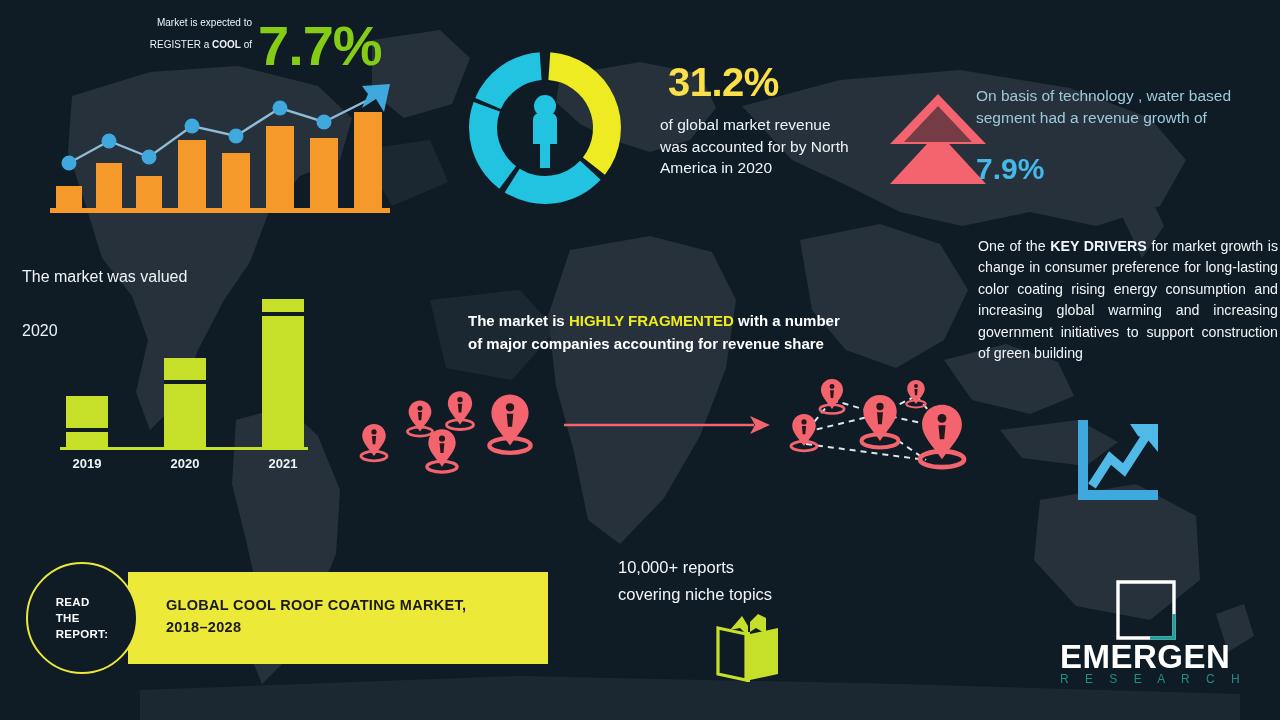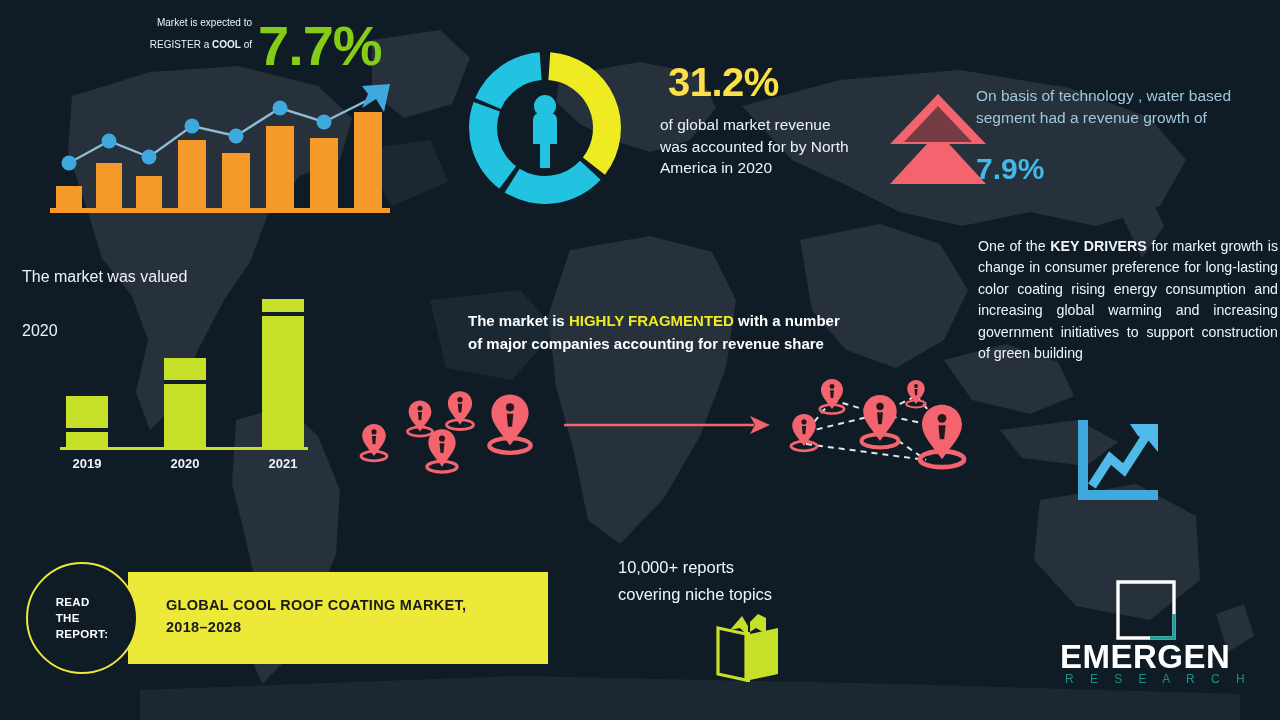--- a/index.html
+++ b/index.html
@@ -79,21 +79,21 @@
   #reports-text { left:618px; top:554px; width:240px; font-size:16.5px; line-height:27px;
                   color:#f3f7f9; }
   #book { left:712px; top:612px; width:72px; height:72px; }
 
   
   #logo { left:1060px; top:578px; width:196px; height:116px; }
   #logo-sq { position:absolute; left:56px; top:2px; width:60px; height:60px; }
   #logo-name { position:absolute; left:0; top:62px; width:196px; 
                font-size:33px; font-weight:700; letter-spacing:0.5px; color:#ffffff;
                line-height:1.05; }
-  #logo-sub { position:absolute; left:0; top:94px; width:196px; text-align:center;
+  #logo-sub { position:absolute; left:0; top:94px; width:196px; text-align:left;
               font-size:12px; letter-spacing:6.5px; color:#1f8f86; font-weight:400; }
 </style>
 </head>
 <body>
 
 <div id="stage">
 
   <svg id="worldmap" viewBox="0 0 1280 720" preserveAspectRatio="none" aria-hidden="true">
     <rect x="0" y="0" width="1280" height="720" fill="#0f1c26"></rect>
     <g fill="#28333d" opacity="0.92">

